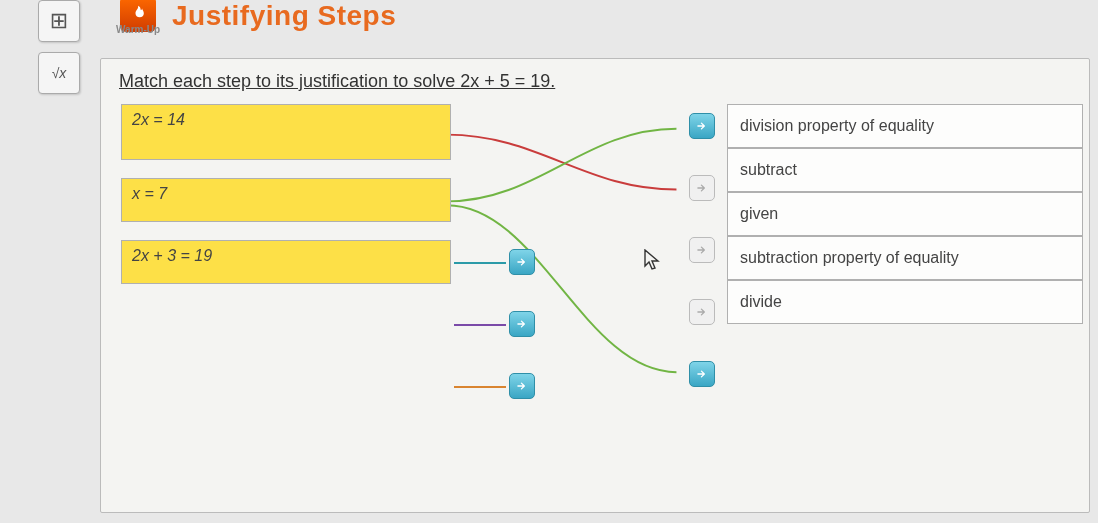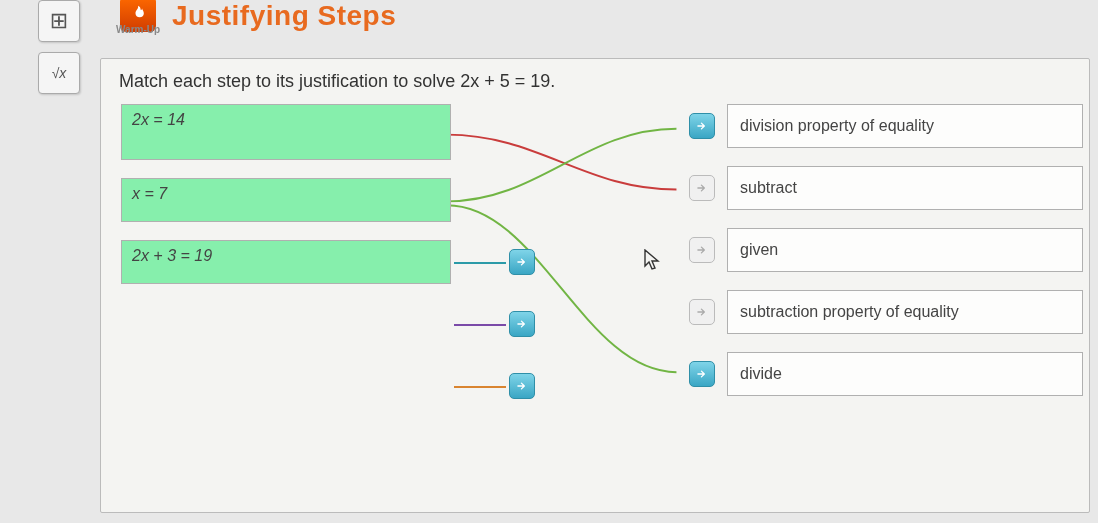--- a/index.html
+++ b/index.html
@@ -76,49 +76,49 @@
       bottom: 10px;
       background: #f4f4f2;
       border: 1px solid #bbb;
       border-radius: 2px;
       padding: 12px 18px;
     }
     .instruction {
       font-size: 18px;
       color: #333;
       margin-bottom: 12px;
+      text-decoration: underline;
     }
     .match-area {
       position: relative;
       height: 340px;
     }
     .left-col, .right-col {
       position: absolute;
       top: 0;
     }
     .left-col { left: 2px; width: 330px; }
     .right-col { left: 608px; width: 356px; }
     .match-box {
       height: 44px;
       border: 1px solid #b0b0b0;
-      background: #86efac;
+      background: #fde047;
       margin-bottom: 18px;
       padding: 6px 10px;
       font-size: 16px;
       color: #444;
       font-style: italic;
       display: flex;
       align-items: flex-start;
       cursor: move;
     }
     .right-box {
       height: 44px;
       border: 1px solid #b0b0b0;
       background: #fdfdfc;
-      margin-bottom: 18px;
       padding: 0 12px;
       font-size: 16px;
       color: #444;
       display: flex;
       align-items: center;
       cursor: move;
     }
     .handle {
       position: absolute;
       width: 26px;

